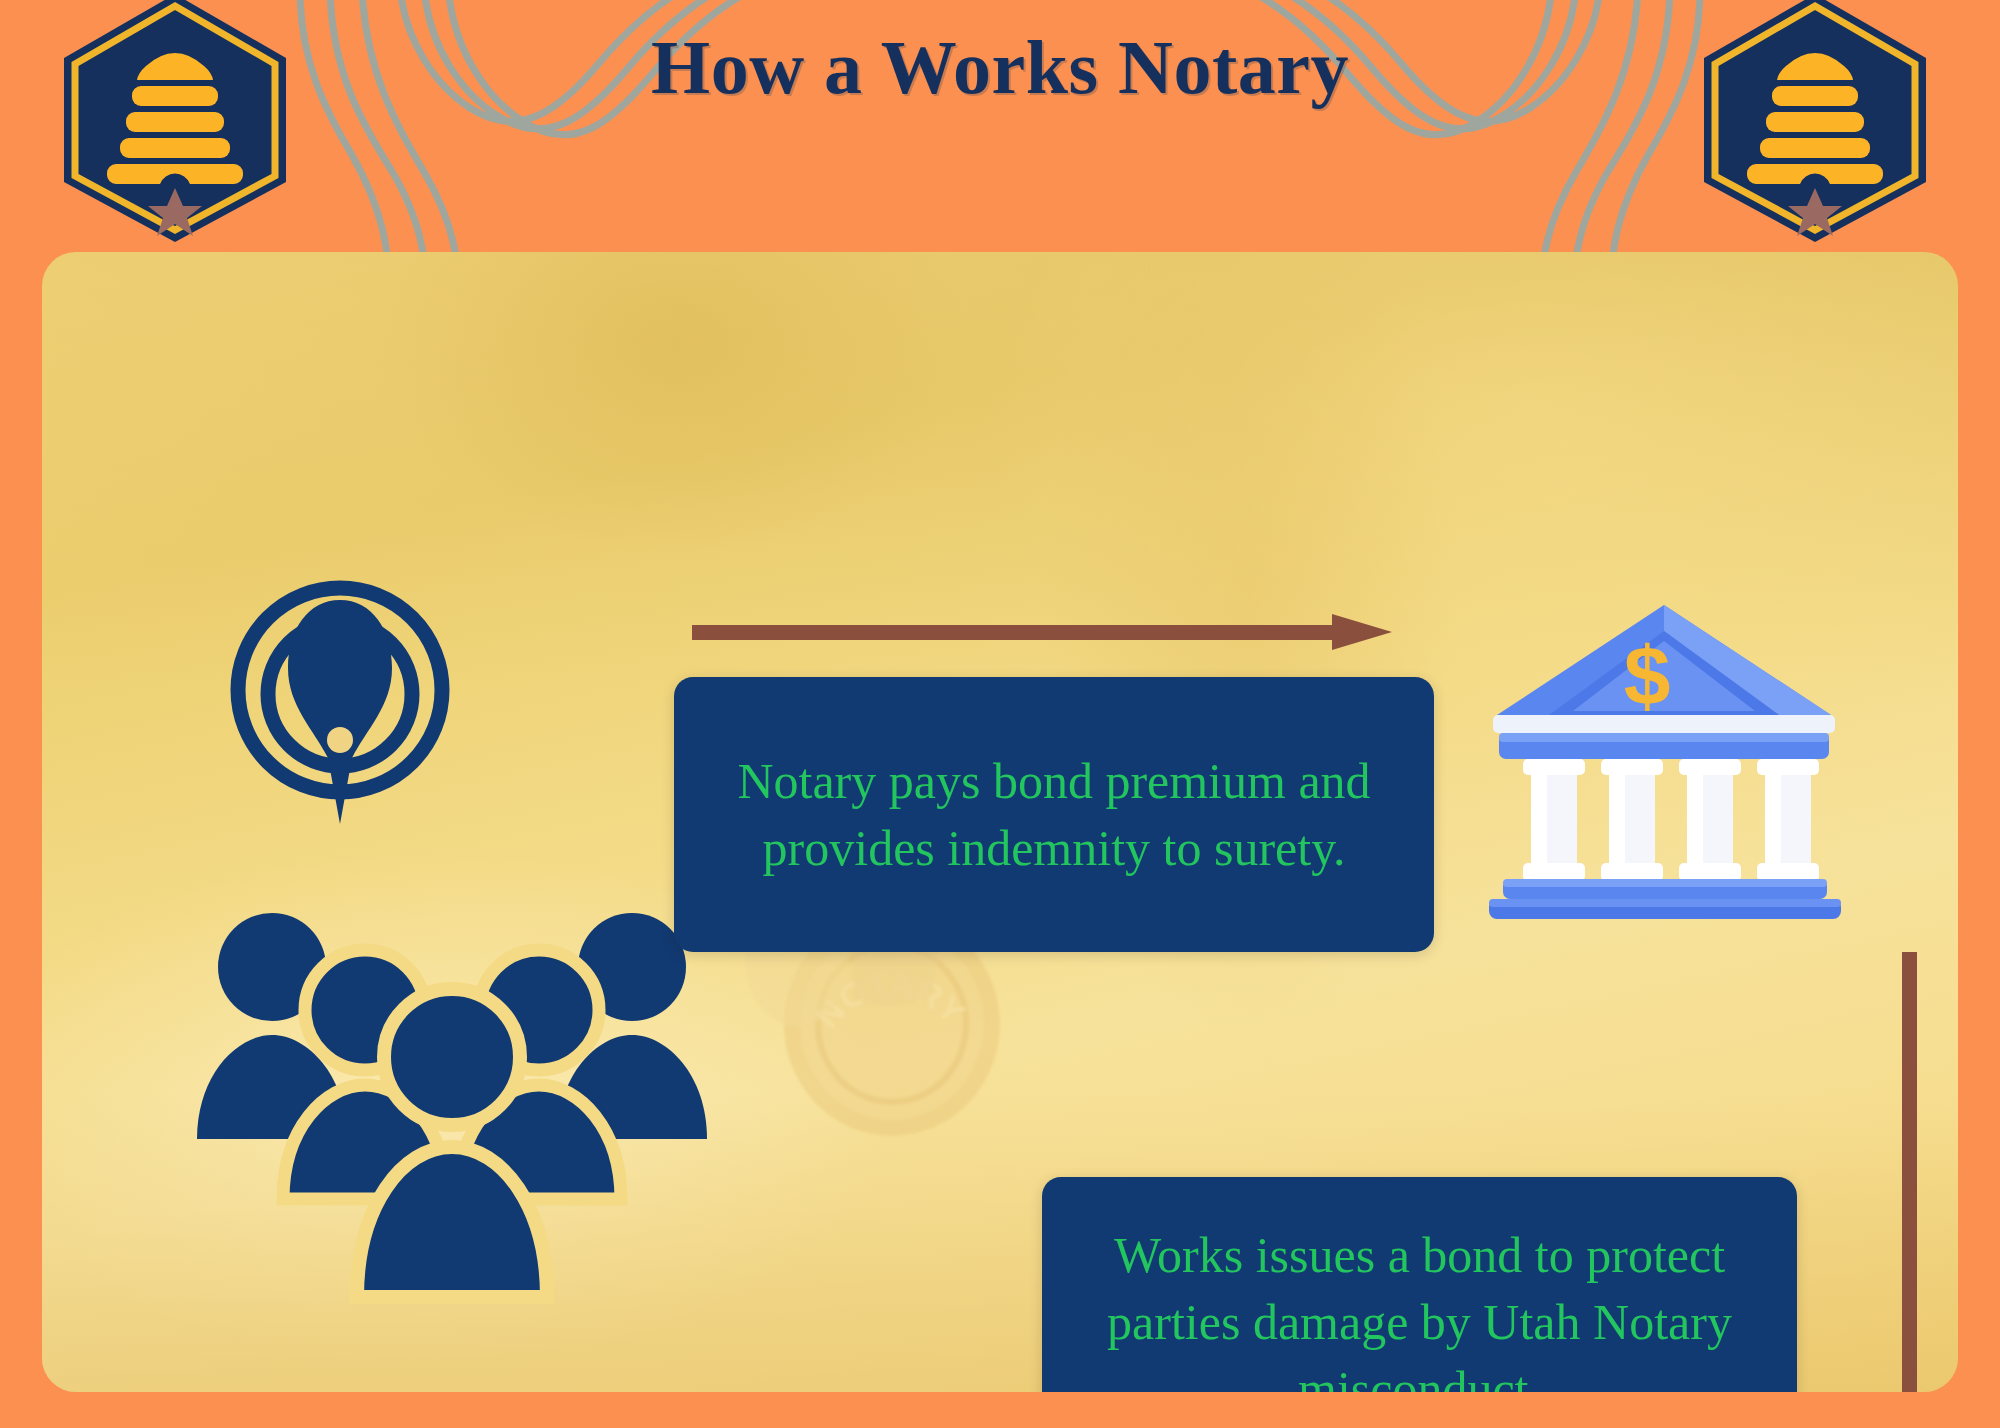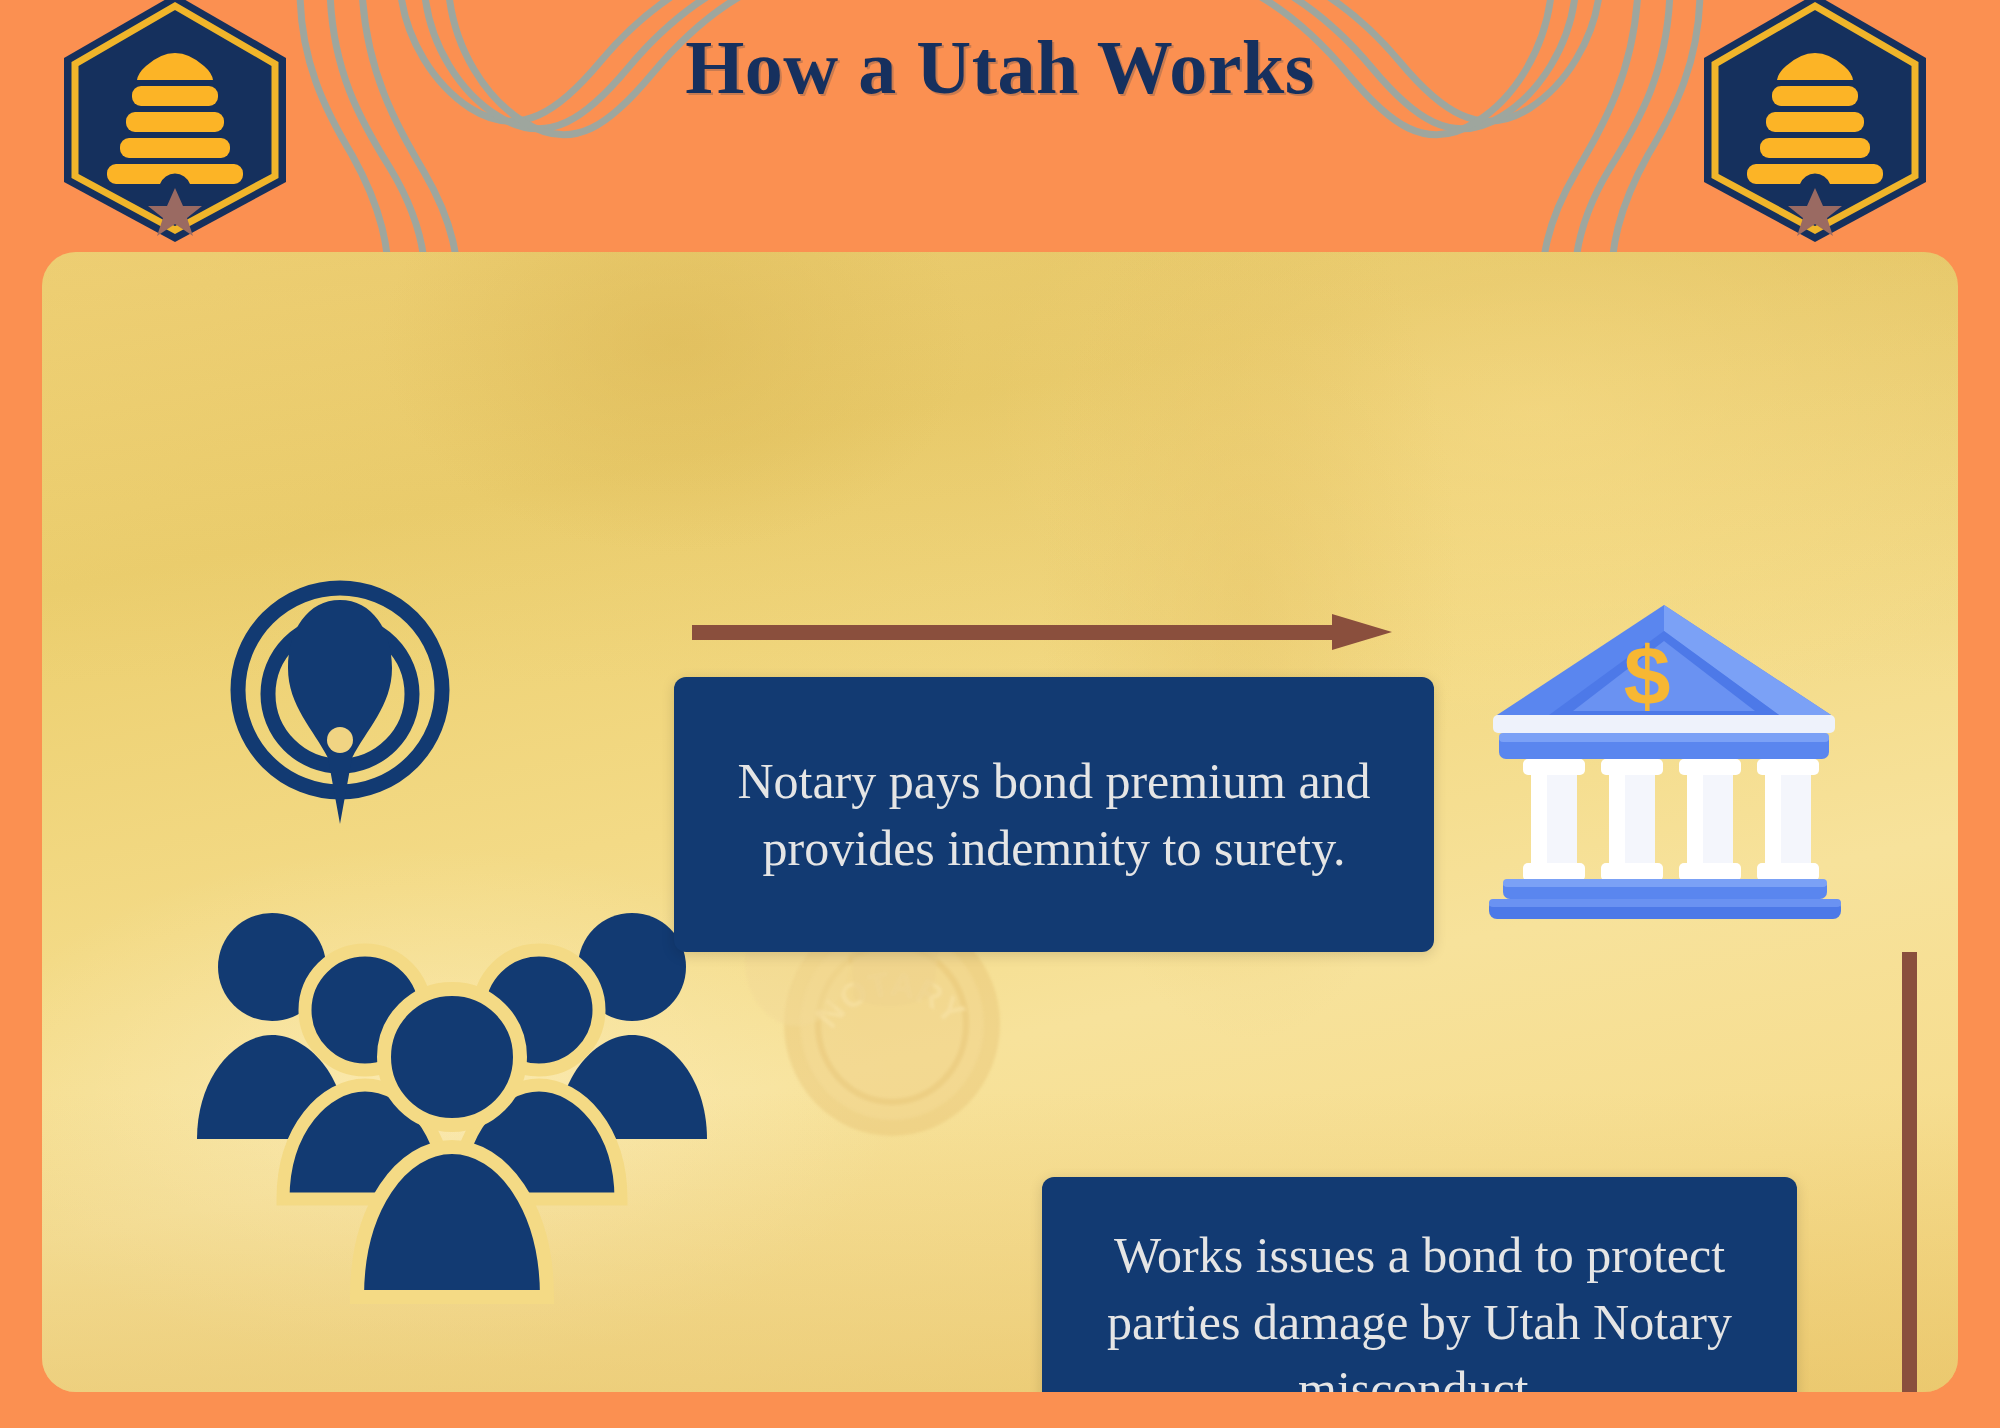--- a/index.html
+++ b/index.html
@@ -112,22 +112,22 @@
     left: 1437px;
     top: 345px;
     width: 370px;
     height: 325px;
   }
 
   
   .textbox {
     position: absolute;
     background: #123a72;
-    border-radius: 12px;
-    color: #e5e5e5;
+    border-radius: 19px;
+    color: #22c55e;
     font-family: "Liberation Serif", serif;
     display: flex;
     align-items: center;
     justify-content: center;
     text-align: center;
     box-sizing: border-box;
     box-shadow: 0 3px 14px rgba(0,0,0,.14);
   }
   .textbox p {
     margin: 0;
@@ -197,21 +197,21 @@
       <path d="M86,74 q29,-26 58,0 q8,7 9,14 H77 q1,-7 9,-14 Z"></path>
       <rect x="72" y="94" width="86" height="20" rx="9"></rect>
       <rect x="66" y="120" width="98" height="20" rx="9"></rect>
       <rect x="60" y="146" width="110" height="20" rx="9"></rect>
       <path d="M56,172 h118 a9,9 0 0 1 9,9 v2 a9,9 0 0 1 -9,9 h-44 a16,16 0 0 0 -30,0 h-44 a9,9 0 0 1 -9,-9 v-2 a9,9 0 0 1 9,-9 Z"></path>
     </g>
     <polygon points="115,196 123,214 142,214 127,226 133,244 115,232 97,244 103,226 88,214 107,214" fill="#9a6a62"></polygon>
   </svg>
 
   <div class="title-wrap">
-    <div class="title-line">How a Utah Works</div>
+    <div class="title-line">How a Works Notary</div>
   </div>
 
   <div class="card">
     <div class="card-blur-a"></div>
     <div class="card-blur-b"></div>
 
     <svg class="stamp" viewBox="0 0 300 330">
       <ellipse cx="150" cy="212" rx="108" ry="112" fill="#e6c173" opacity=".75"></ellipse>
       <ellipse cx="150" cy="212" rx="92" ry="96" fill="#f0d28c" opacity=".8"></ellipse>
       <ellipse cx="150" cy="212" rx="74" ry="78" fill="none" stroke="#e3bb6b" stroke-width="6" opacity=".8"></ellipse>

